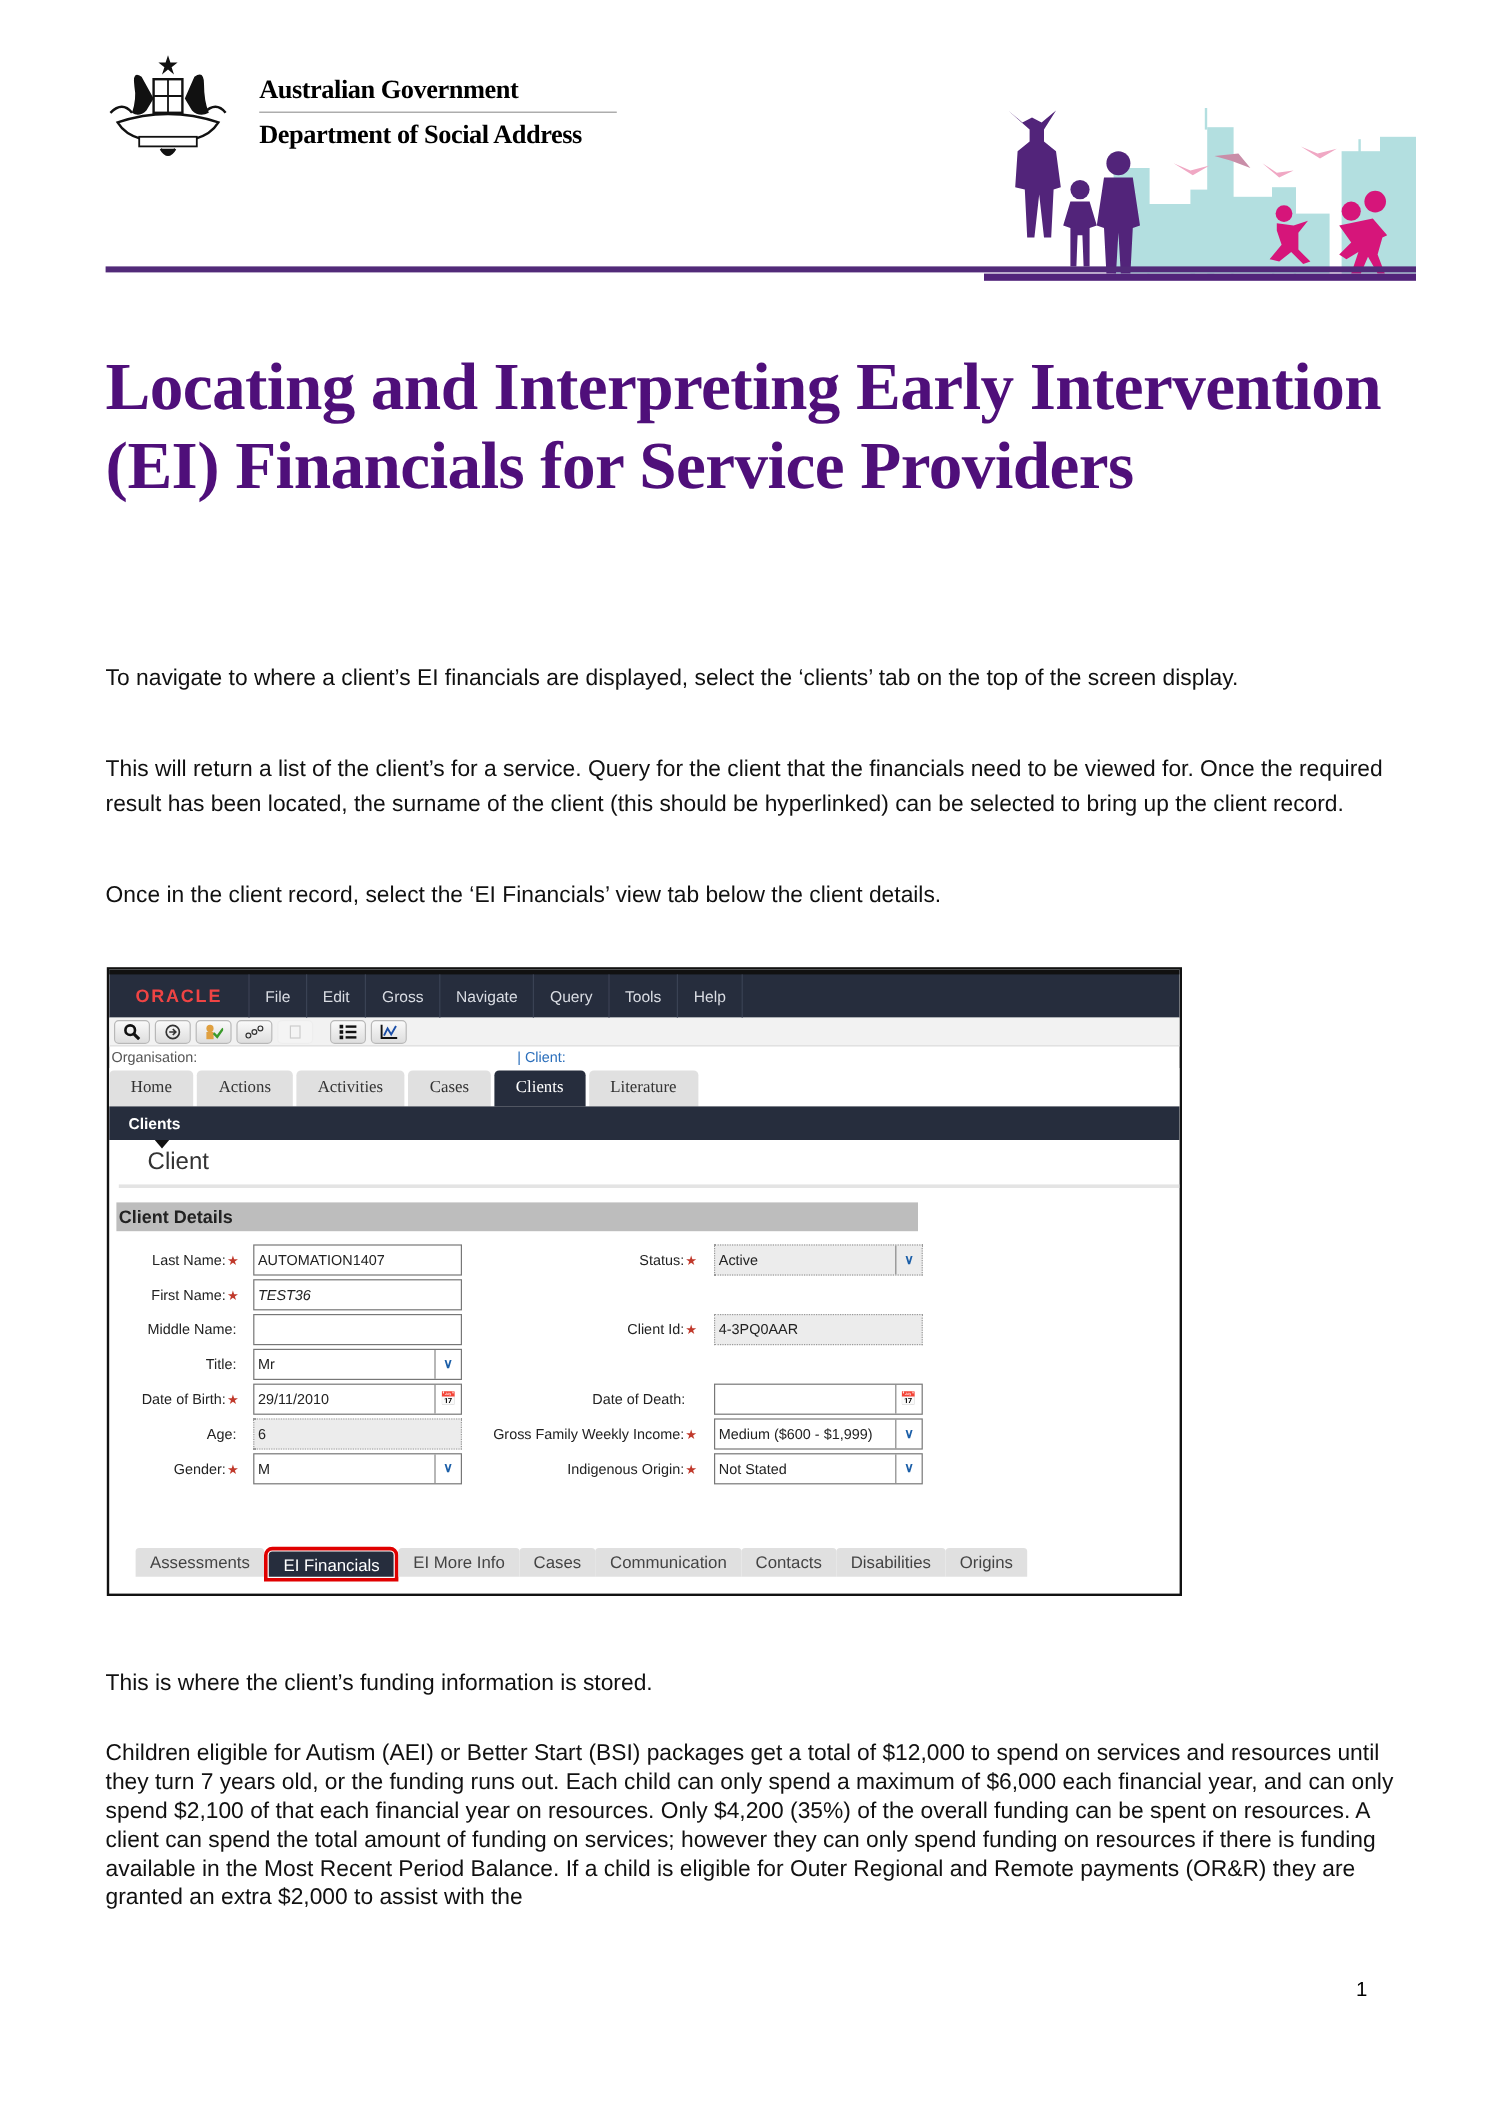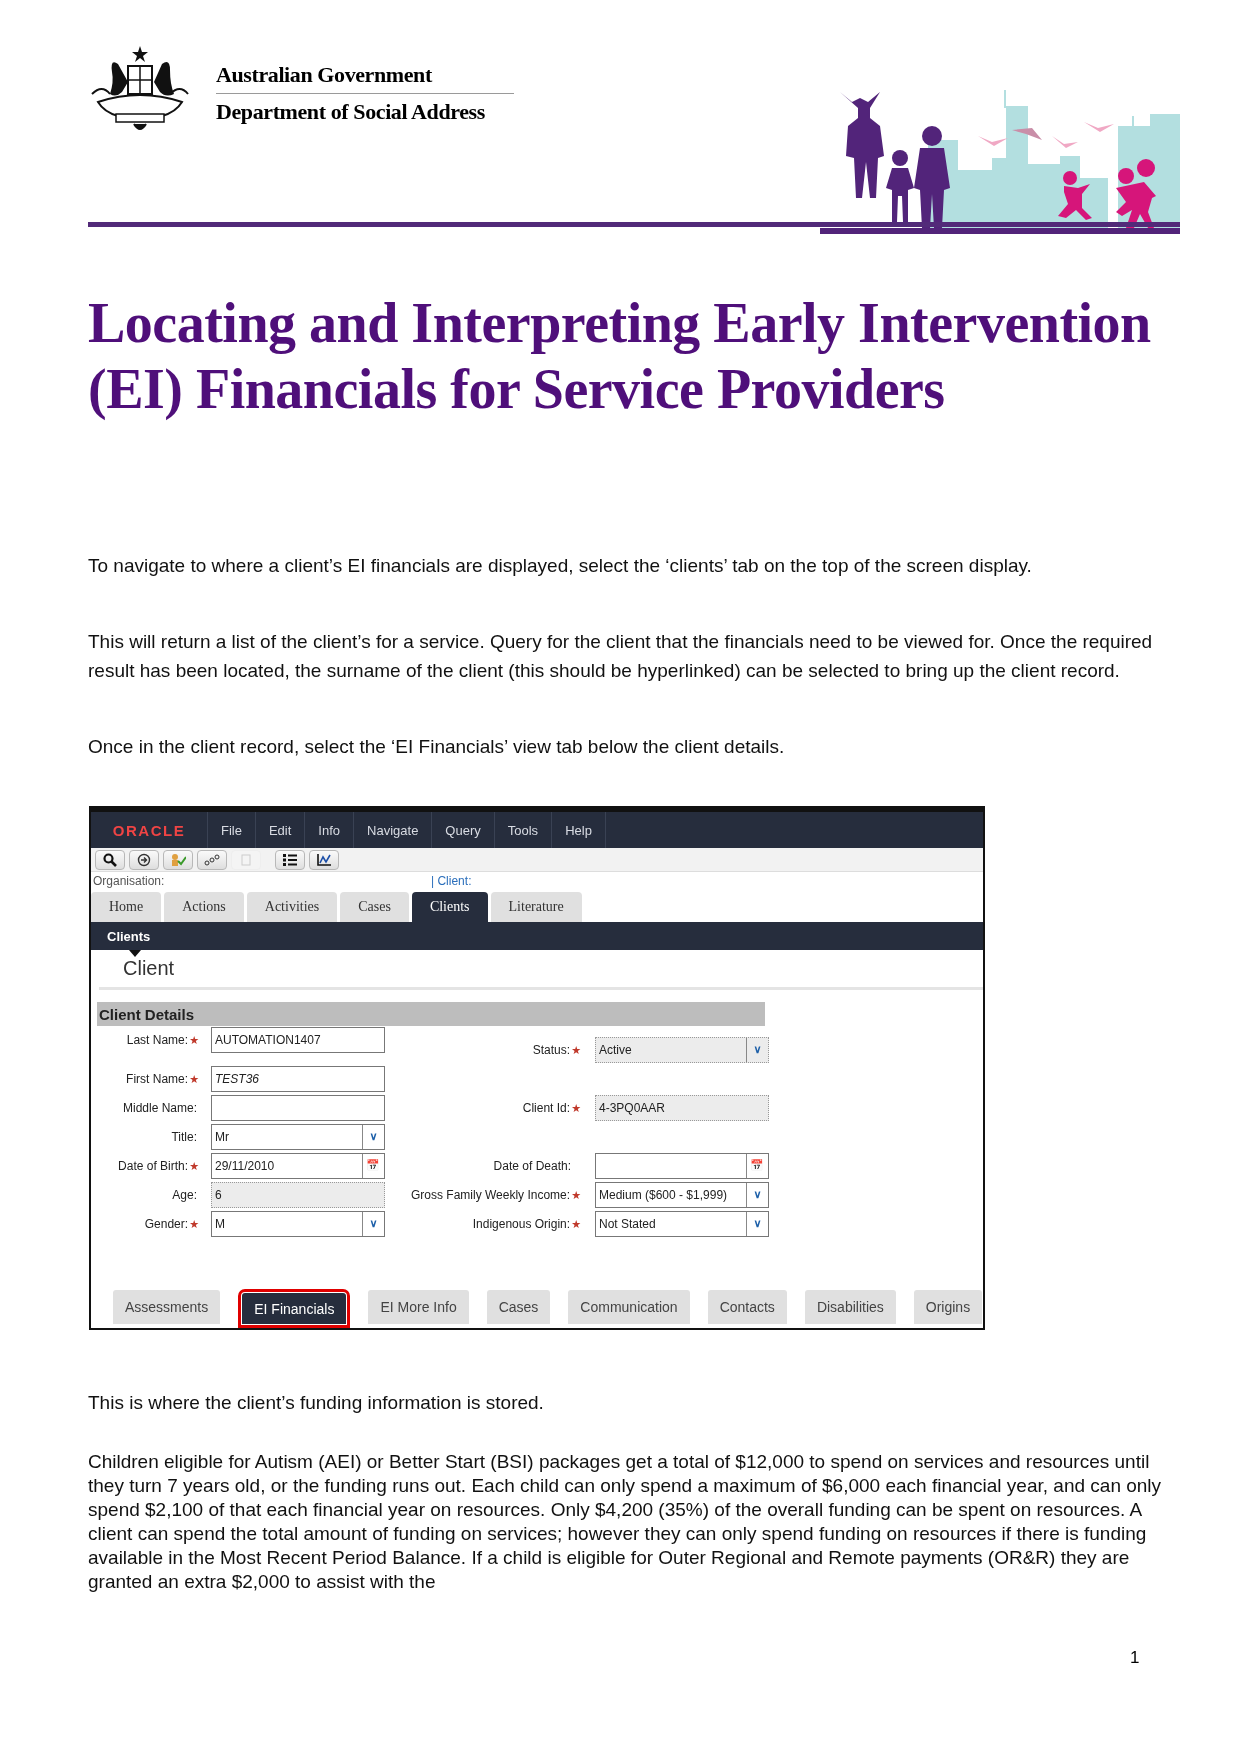--- a/index.html
+++ b/index.html
@@ -44,21 +44,21 @@
   .details-head { margin: 12px 0 0 6px; width: 668px; height: 24px; background: #bdbdbd; font-size: 15px; font-weight: bold; color: #222; display: flex; align-items: center; padding-left: 2px; }
 
   .form { position: relative; height: 230px; }
   .frow { position: absolute; height: 27px; display: flex; align-items: center; }
   .flabel { font-size: 12px; color: #222; text-align: right; }
   .req { color: #c0392b; font-size: 11px; margin-left: 1px; }
   .finput { height: 26px; border: 1px solid #777; background: #fff; font-size: 12px; color: #222; display: flex; align-items: center; padding-left: 3px; position: relative; }
   .finput.ro { background: #ececec; border: 1px dotted #999; }
   .fbtn { position: absolute; right: 0; top: 0; bottom: 0; width: 22px; border-left: 1px solid #888; display: flex; align-items: center; justify-content: center; color: #1c5fa8; font-size: 11px; font-weight: bold; }
 
-  .tabs-bottom { position: absolute; left: 6px; top: 482px; height: 34px; display: flex; gap: 18px; align-items: stretch; padding-left: 16px; }
+  .tabs-bottom { position: absolute; left: 6px; top: 482px; height: 24px; display: flex; gap: 0; align-items: stretch; padding-left: 16px; }
   .btab { padding: 0 12px; background: #e0e0e0; border-radius: 3px 3px 0 0; display: flex; align-items: center; font-size: 14px; color: #444; }
   .btab.active { background: #262d3d; color: #fff; outline: 3px solid #e00000; outline-offset: 1px; margin: 3px 4px 0 4px; }
 
   .page-number { position: absolute; left: 1130px; top: 1648px; font-size: 17px; }
 </style>
 </head>
 <body>
 
 <div class="header">
   <svg class="crest" viewBox="0 0 104 90">
@@ -124,21 +124,21 @@
 
 <p class="para" style="top:551px;">To navigate to where a client’s EI financials are displayed, select the ‘clients’ tab on the top of the screen display.</p>
 <p class="para" style="top:627px;">This will return a list of the client’s for a service. Query for the client that the financials need to be viewed for. Once the required result has been located, the surname of the client (this should be hyperlinked) can be selected to bring up the client record.</p>
 <p class="para" style="top:732px;">Once in the client record, select the ‘EI Financials’ view tab below the client details.</p>
 
 <div class="app">
   <div class="menubar">
     <div class="oracle-logo">ORACLE</div>
     <div class="menu-item">File</div>
     <div class="menu-item">Edit</div>
-    <div class="menu-item">Info</div>
+    <div class="menu-item">Gross</div>
     <div class="menu-item">Navigate</div>
     <div class="menu-item">Query</div>
     <div class="menu-item">Tools</div>
     <div class="menu-item">Help</div>
   </div>
 
   <div class="toolbar">
     <div class="tb-btn">
       <svg width="14" height="14" viewBox="0 0 14 14">
           <circle cx="5.5" cy="5.5" r="4" fill="none" stroke="#111" stroke-width="2.2"></circle>
@@ -207,21 +207,21 @@
     <span>Clients</span>
     <span class="pointer"></span>
   </div>
 
   <div class="client-heading">Client</div>
 
   <div class="details-head">Client Details</div>
 
   <div class="form">
 
-    <div class="frow" style="top:0; left:0;">
+    <div class="frow" style="top:10px; left:0;">
       <div class="flabel" style="width:108px;"><span>Last Name:</span><span class="req">★</span></div>
       <div class="finput" style="width:174px; margin-left:12px;">
           <span>AUTOMATION1407</span>
         </div>
     </div>
     <div class="frow" style="top:39px; left:0;">
       <div class="flabel" style="width:108px;"><span>First Name:</span><span class="req">★</span></div>
       <div class="finput" style="width:174px; margin-left:12px;font-style:italic;">
           <span>TEST36</span>
         </div>

